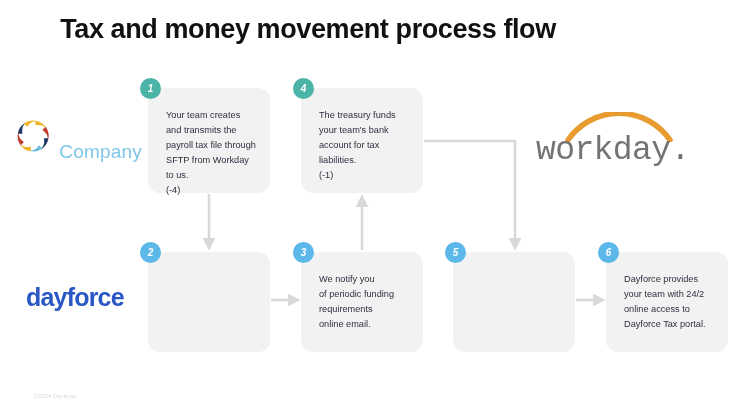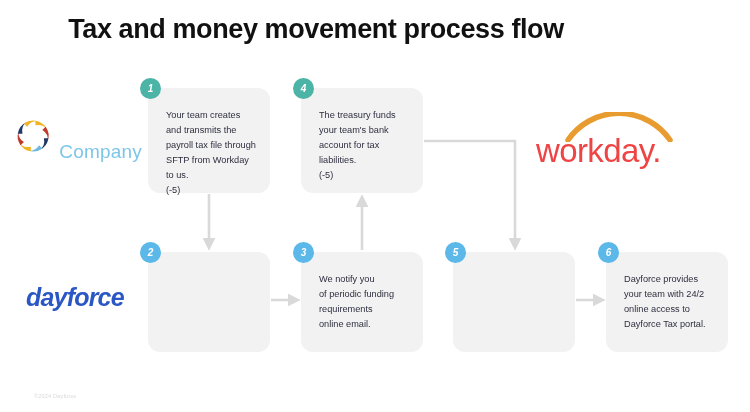--- a/index.html
+++ b/index.html
@@ -18,21 +18,21 @@
   .slide {
     position: absolute;
     inset: 0;
     background: #ffffff;
   }
 
   
   .title {
     position: absolute;
     top: 14px;
-    left: 16px;
+    left: 8px;
     width: 600px;
     text-align: center;
     font-size: 27px;
     font-weight: bold;
     letter-spacing: -0.4px;
     color: #111111;
     white-space: nowrap;
   }
 
   
@@ -107,33 +107,33 @@
     top: 112px;
     width: 176px;
     height: 58px;
   }
   .logo-workday-text {
     position: absolute;
     left: 2px;
     top: 22px;
     font-size: 33px;
     font-weight: normal;
-    color: #ef4444;
+    color: #737373;
     letter-spacing: -0.6px;
     line-height: 34px;
+    font-family: Liberation Mono, monospace;
   }
   .logo-dayforce {
     position: absolute;
     left: 26px;
     top: 283px;
     font-size: 25px;
     font-weight: bold;
     color: #2b57c4;
     letter-spacing: -0.8px;
-    font-style: italic;
   }
 
   
   .footer {
     position: absolute;
     left: 34px;
     bottom: 13px;
     font-size: 5.5px;
     color: #d8d8d8;
     letter-spacing: 0.2px;
@@ -160,27 +160,27 @@
     <line x1="362" y1="250" x2="362" y2="199" stroke="#d9d9d9" stroke-width="2.6" marker-end="url(#arrowhead)"></line>
 
     <path d="M424,141 L515,141 L515,246" fill="none" stroke="#d9d9d9" stroke-width="2.6" marker-end="url(#arrowhead)"></path>
 
     <line x1="576" y1="300" x2="601" y2="300" stroke="#d9d9d9" stroke-width="2.6" marker-end="url(#arrowhead)"></line>
   </svg>
 
   <div class="step" id="step-1">
     <div class="badge" style="background:#4cb3a7">1</div>
     <div class="step-text">Your team creates and transmits the payroll tax file through SFTP from Workday to us.
-(-5)</div>
+(-4)</div>
   </div>
 
   <div class="step" id="step-4">
     <div class="badge" style="background:#4cb3a7">4</div>
     <div class="step-text">The treasury funds your team's bank account for tax liabilities.
-(-5)</div>
+(-1)</div>
   </div>
 
   <div class="step" id="step-2">
     <div class="badge" style="background:#5bb8e8">2</div>
   </div>
 
   <div class="step" id="step-3">
     <div class="badge" style="background:#5bb8e8">3</div>
     <div class="step-text">We notify you
 of periodic funding requirements

